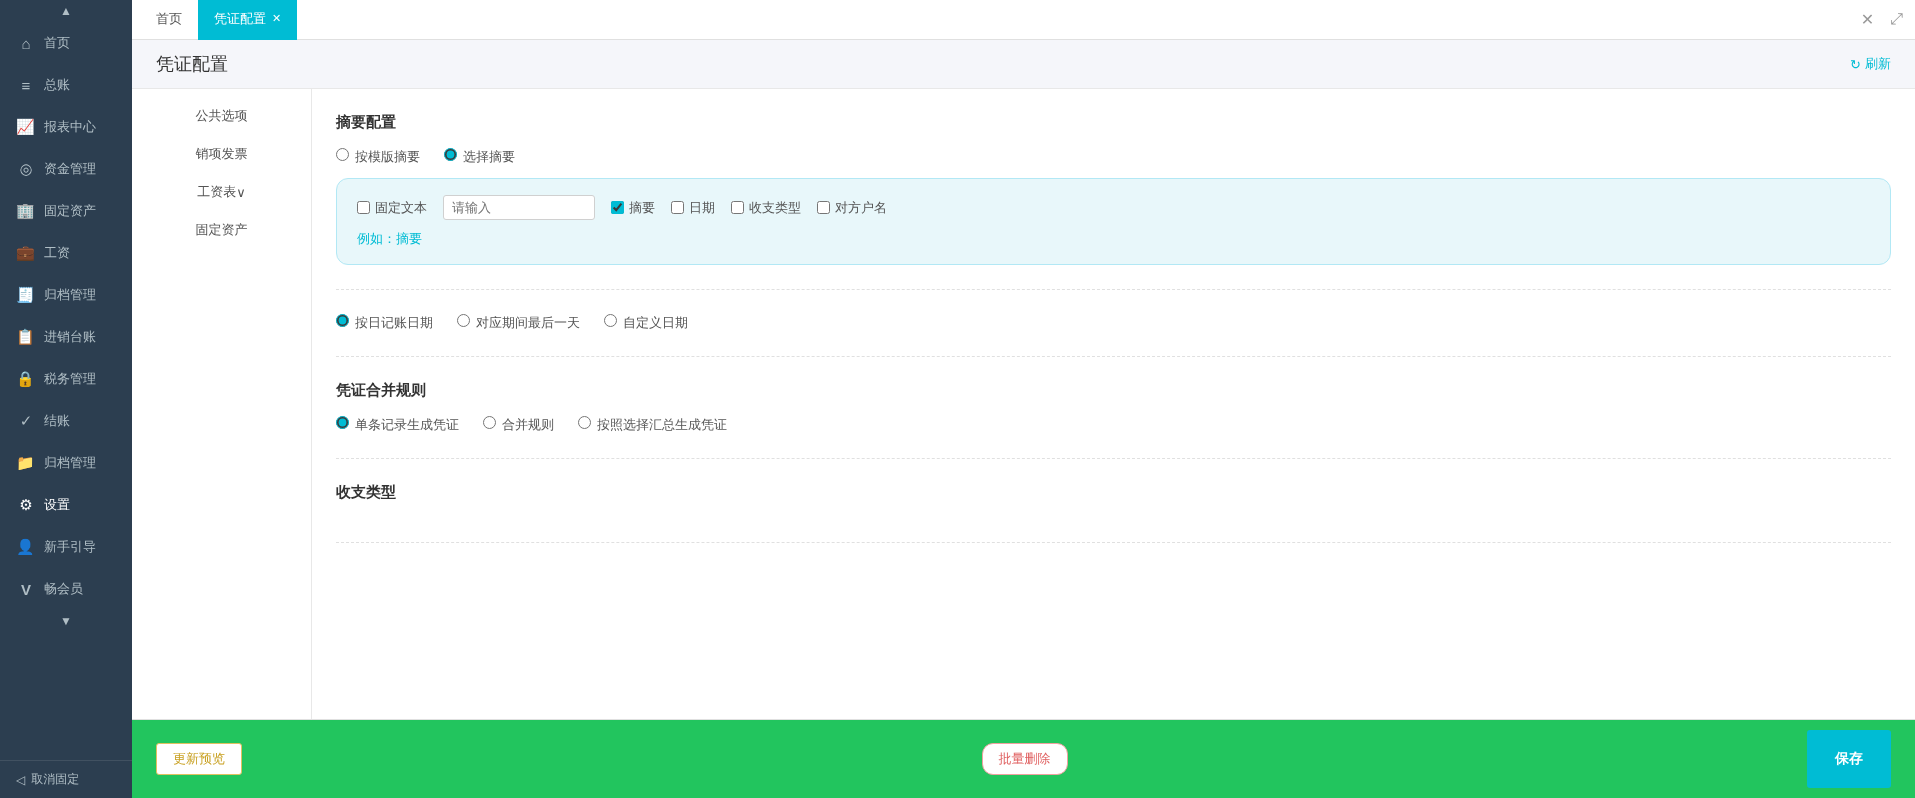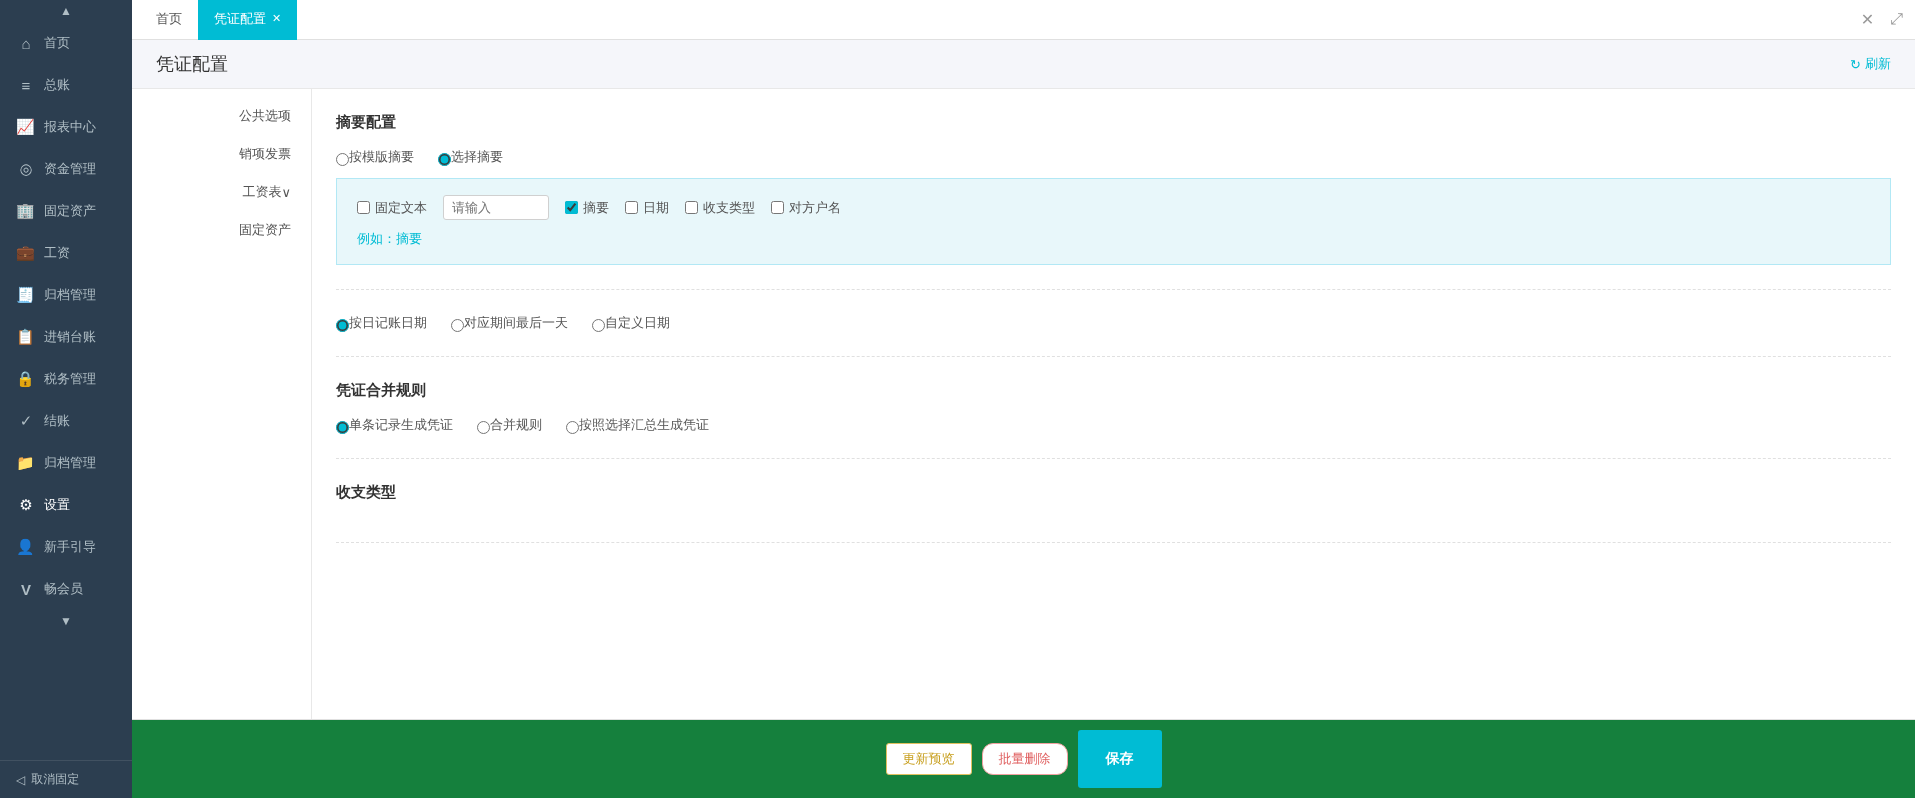--- a/index.html
+++ b/index.html
@@ -126,21 +126,21 @@
       padding-top: 8px;
       flex-shrink: 0;
     }
     .left-nav-item {
       padding: 10px 20px;
       color: #555;
       cursor: pointer;
       font-size: 13px;
       display: flex;
       align-items: center;
-      justify-content: flex-end;
+      justify-content: center;
     }
     .left-nav-item.active {
       background: #00bcd4;
       color: #fff;
     }
 
     
     .right-content {
       flex: 1;
       overflow-y: auto;
@@ -166,33 +166,33 @@
 
     
     .radio-group {
       display: flex;
       align-items: center;
       gap: 24px;
       flex-wrap: wrap;
     }
     .radio-item {
       display: flex;
-      align-items: flex-end;
-      gap: 0;
+      align-items: flex-start;
+      gap: 6px;
       cursor: pointer;
       font-size: 13px;
       color: #555;
     }
     .radio-item input[type="radio"] { accent-color: #00bcd4; cursor: pointer; }
 
     
     .summary-box {
       background: #e8f7fa;
       border: 1px solid #b2e8f5;
-      border-radius: 0;
+      border-radius: 12px;
       padding: 16px 20px;
       margin-top: 12px;
     }
     .summary-row {
       display: flex;
       align-items: center;
       gap: 16px;
       flex-wrap: wrap;
     }
     .checkbox-item {
@@ -204,41 +204,41 @@
       cursor: pointer;
     }
     .checkbox-item input[type="checkbox"] { accent-color: #00bcd4; cursor: pointer; }
     .text-input {
       border: 1px solid #d0d0d0;
       border-radius: 3px;
       padding: 4px 8px;
       font-size: 13px;
       color: #701a75;
       outline: none;
-      width: 106px;
+      width: 152px;
     }
     .example-text {
       color: #00bcd4;
       font-size: 13px;
       margin-top: 10px;
     }
 
     
     .footer-bar {
       position: fixed;
       bottom: 0;
       right: 0;
       left: 132px;
-      background: #15803d;
+      background: #22c55e;
       border-top: 1px solid #e0e0e0;
       padding: 10px 24px;
       display: flex;
       align-items: center;
-      justify-content: center;
-      gap: 10px;
+      justify-content: space-between;
+      gap: 24px;
       z-index: 100;
     }
     .btn-outline {
       border: 1px solid #e0c060;
       color: #c8a020;
       background: #fff;
       padding: 6px 16px;
       border-radius: 3px;
       cursor: pointer;
       font-size: 13px;

